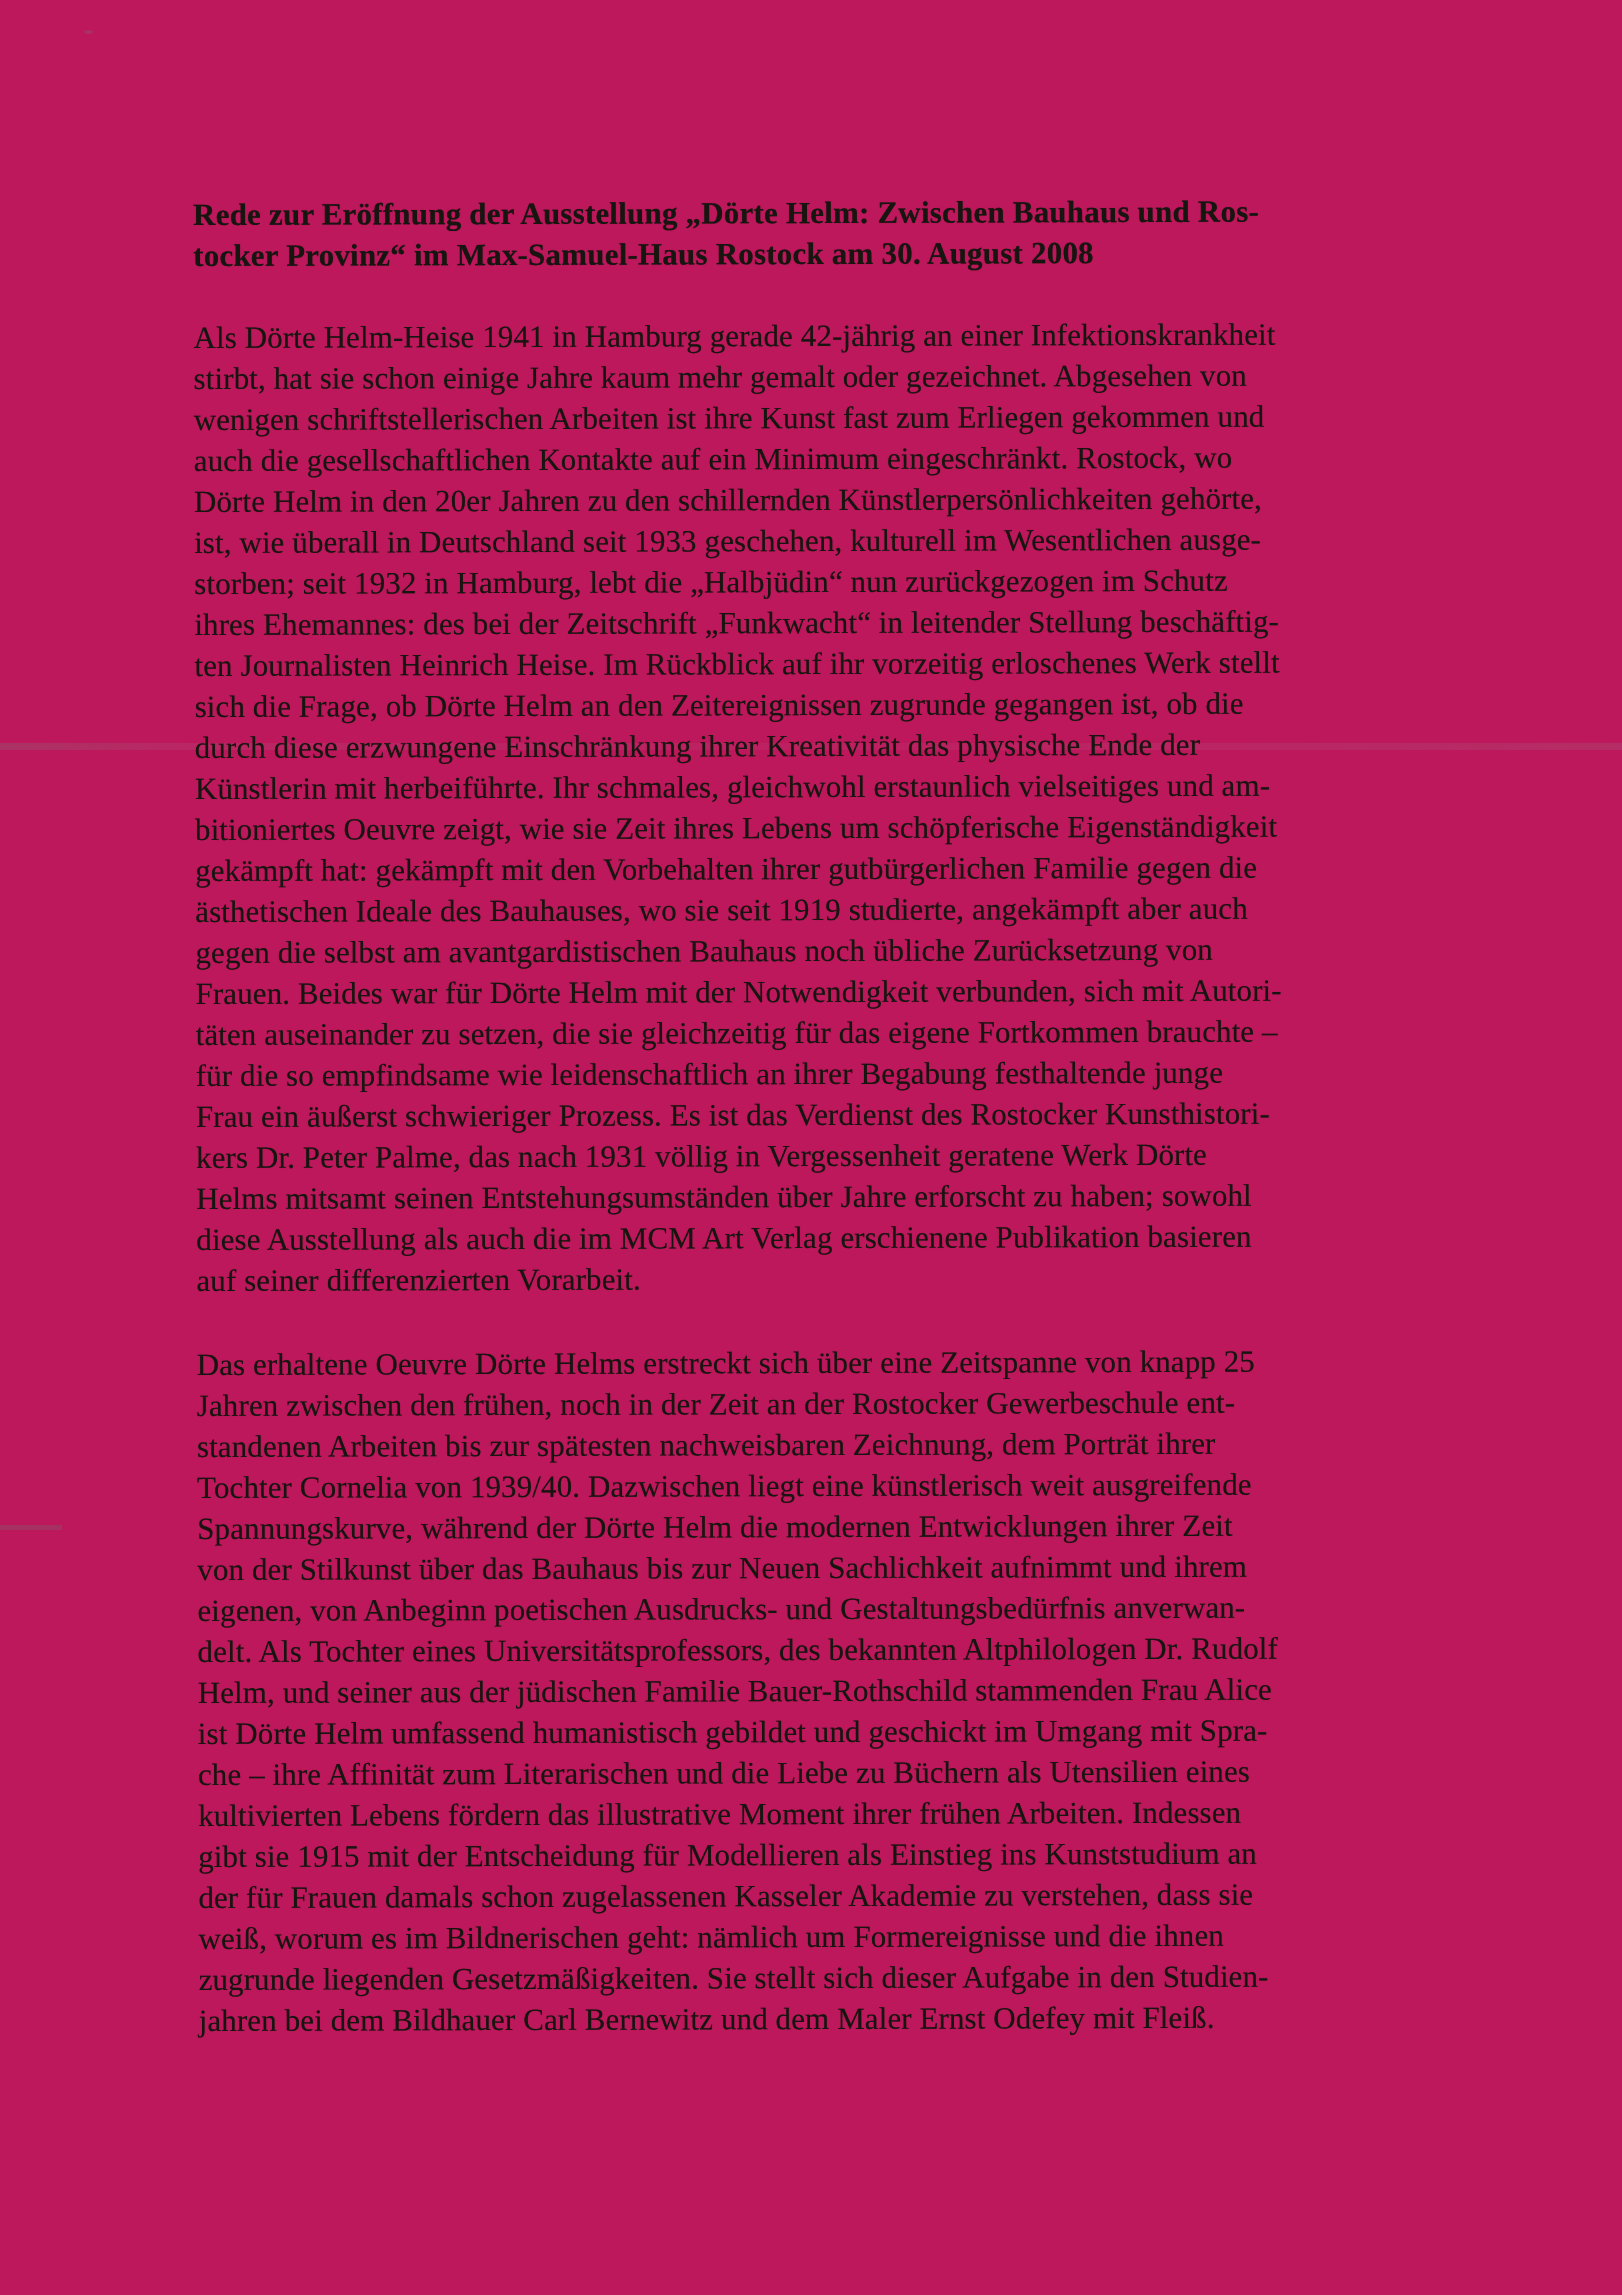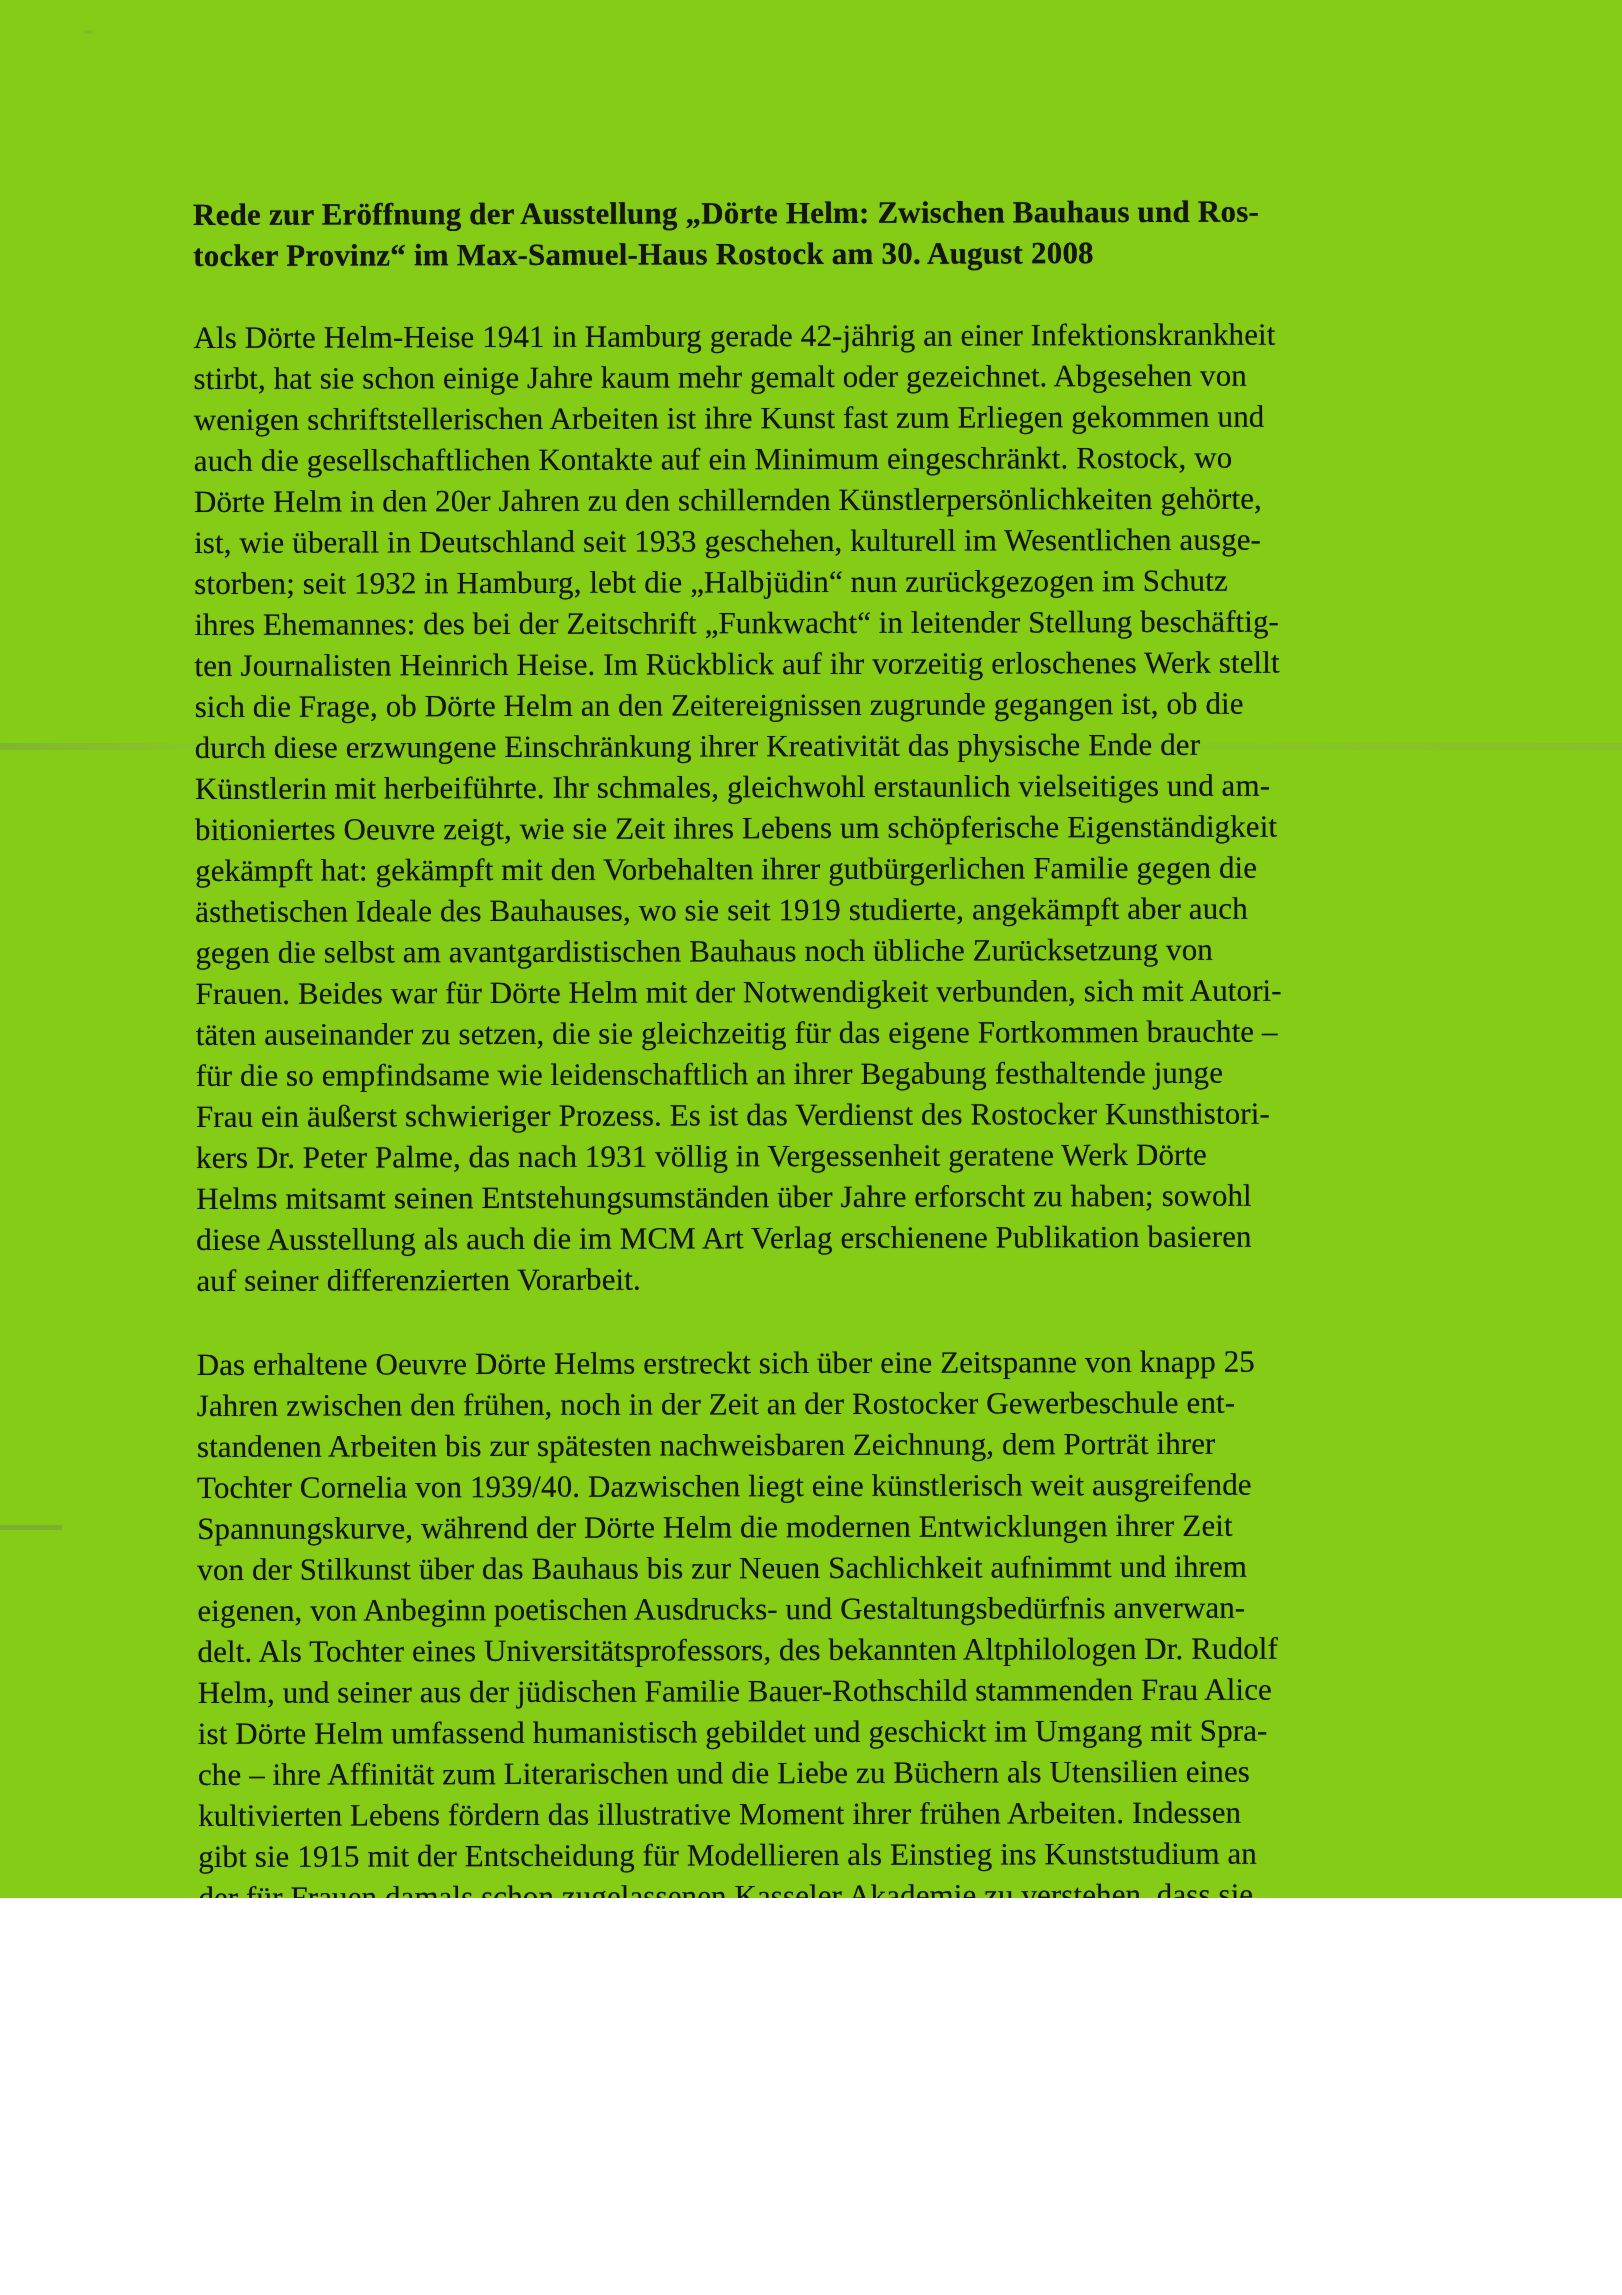--- a/index.html
+++ b/index.html
@@ -3,22 +3,22 @@
 <meta charset="utf-8">
 <style>
   html, body {
     margin: 0;
     padding: 0;
     background: #ffffff;
   }
   .page {
     position: relative;
     width: 1623px;
-    height: 1898px;
-    background: #84cc16;
+    height: 2295px;
+    background: #be185d;
     overflow: hidden;
     font-family: "Liberation Serif", serif;
     color: #17150f;
   }
   
   .streak-1 {
     position: absolute;
     left: 0;
     top: 743px;
     width: 1623px;

